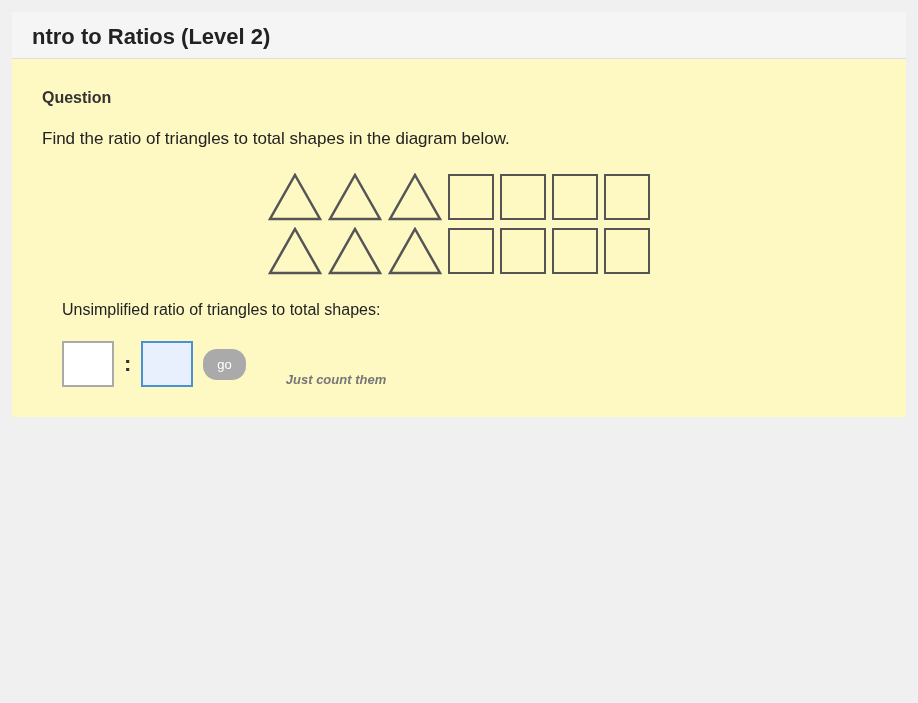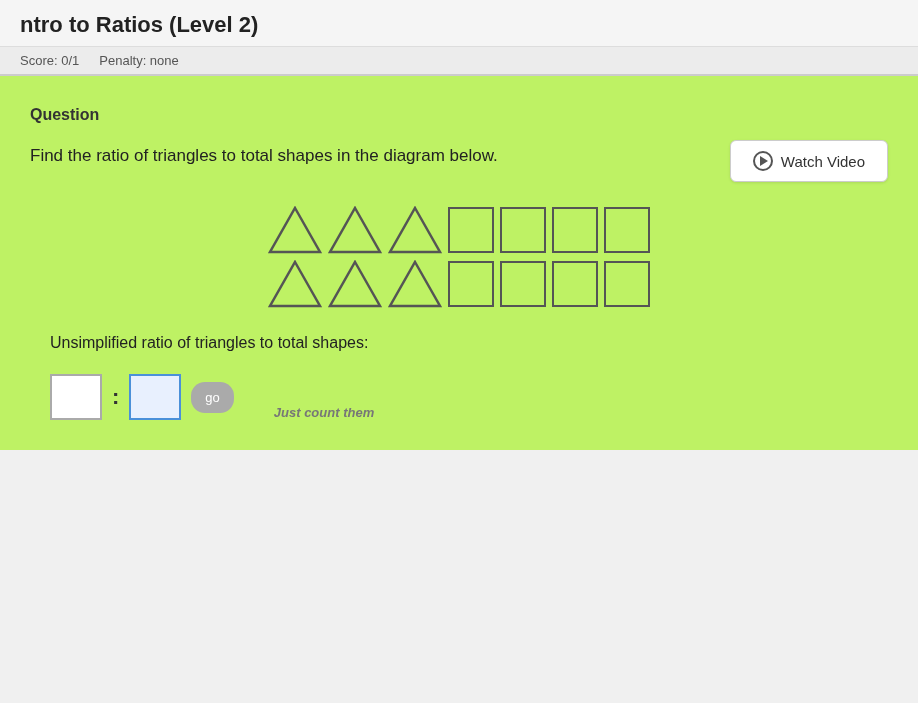--- a/index.html
+++ b/index.html
@@ -7,21 +7,21 @@
       font-family: Arial, sans-serif;
       background: #e8e8e8;
       width: 918px;
       min-height: 703px;
       overflow: hidden;
     }
     .page-container {
       background: #f0f0f0;
       width: 918px;
       min-height: 703px;
-      padding: 0;
+      padding: 12px;
       position: relative;
     }
     .title-bar {
       background: #f5f5f5;
       padding: 12px 20px 8px 20px;
       border-bottom: 1px solid #ddd;
     }
     .title-text {
       font-size: 22px;
       font-weight: 600;
@@ -38,31 +38,31 @@
     .score-label {
       font-size: 13px;
       color: #555;
     }
     .penalty-label {
       font-size: 13px;
       color: #555;
     }
     .main-content {
       padding: 30px 30px 30px 30px;
-      background: #bef264;
+      background: #fef9c3;
     }
     .question-label {
       font-size: 16px;
       font-weight: 600;
       color: #333;
       margin-bottom: 16px;
     }
     .question-row {
       display: flex;
-      align-items: flex-start;
+      align-items: flex-end;
       justify-content: space-between;
       margin-bottom: 10px;
     }
     .question-text {
       font-size: 17px;
       color: #222;
       flex: 1;
       margin-top: 6px;
       max-width: 560px;
     }
@@ -183,32 +183,24 @@
       gap: 10px;
     }
   </style>
 </head>
 <body>
 
 <div class="page-container">
   <div class="title-bar">
     <span class="title-text">ntro to Ratios (Level 2)</span>
   </div>
-  <div class="score-bar">
-    <span class="score-label">Score: 0/1</span>
-    <span class="penalty-label">Penalty: none</span>
-  </div>
   <div class="main-content">
     <div class="question-label">Question</div>
     <div class="question-row">
       <span class="question-text">Find the ratio of triangles to total shapes in the diagram below.</span>
-      <button class="watch-video-btn">
-        <span class="play-icon"></span>
-        <span>Watch Video</span>
-      </button>
     </div>
 
     <div class="shapes-container">
 
       <div class="shapes-row">
         <div class="triangle-outline">
           <svg viewBox="0 0 54 48">
               <polygon points="27,2 52,46 2,46" fill="none" stroke="#555" stroke-width="2.5"></polygon>
             </svg>
         </div>

